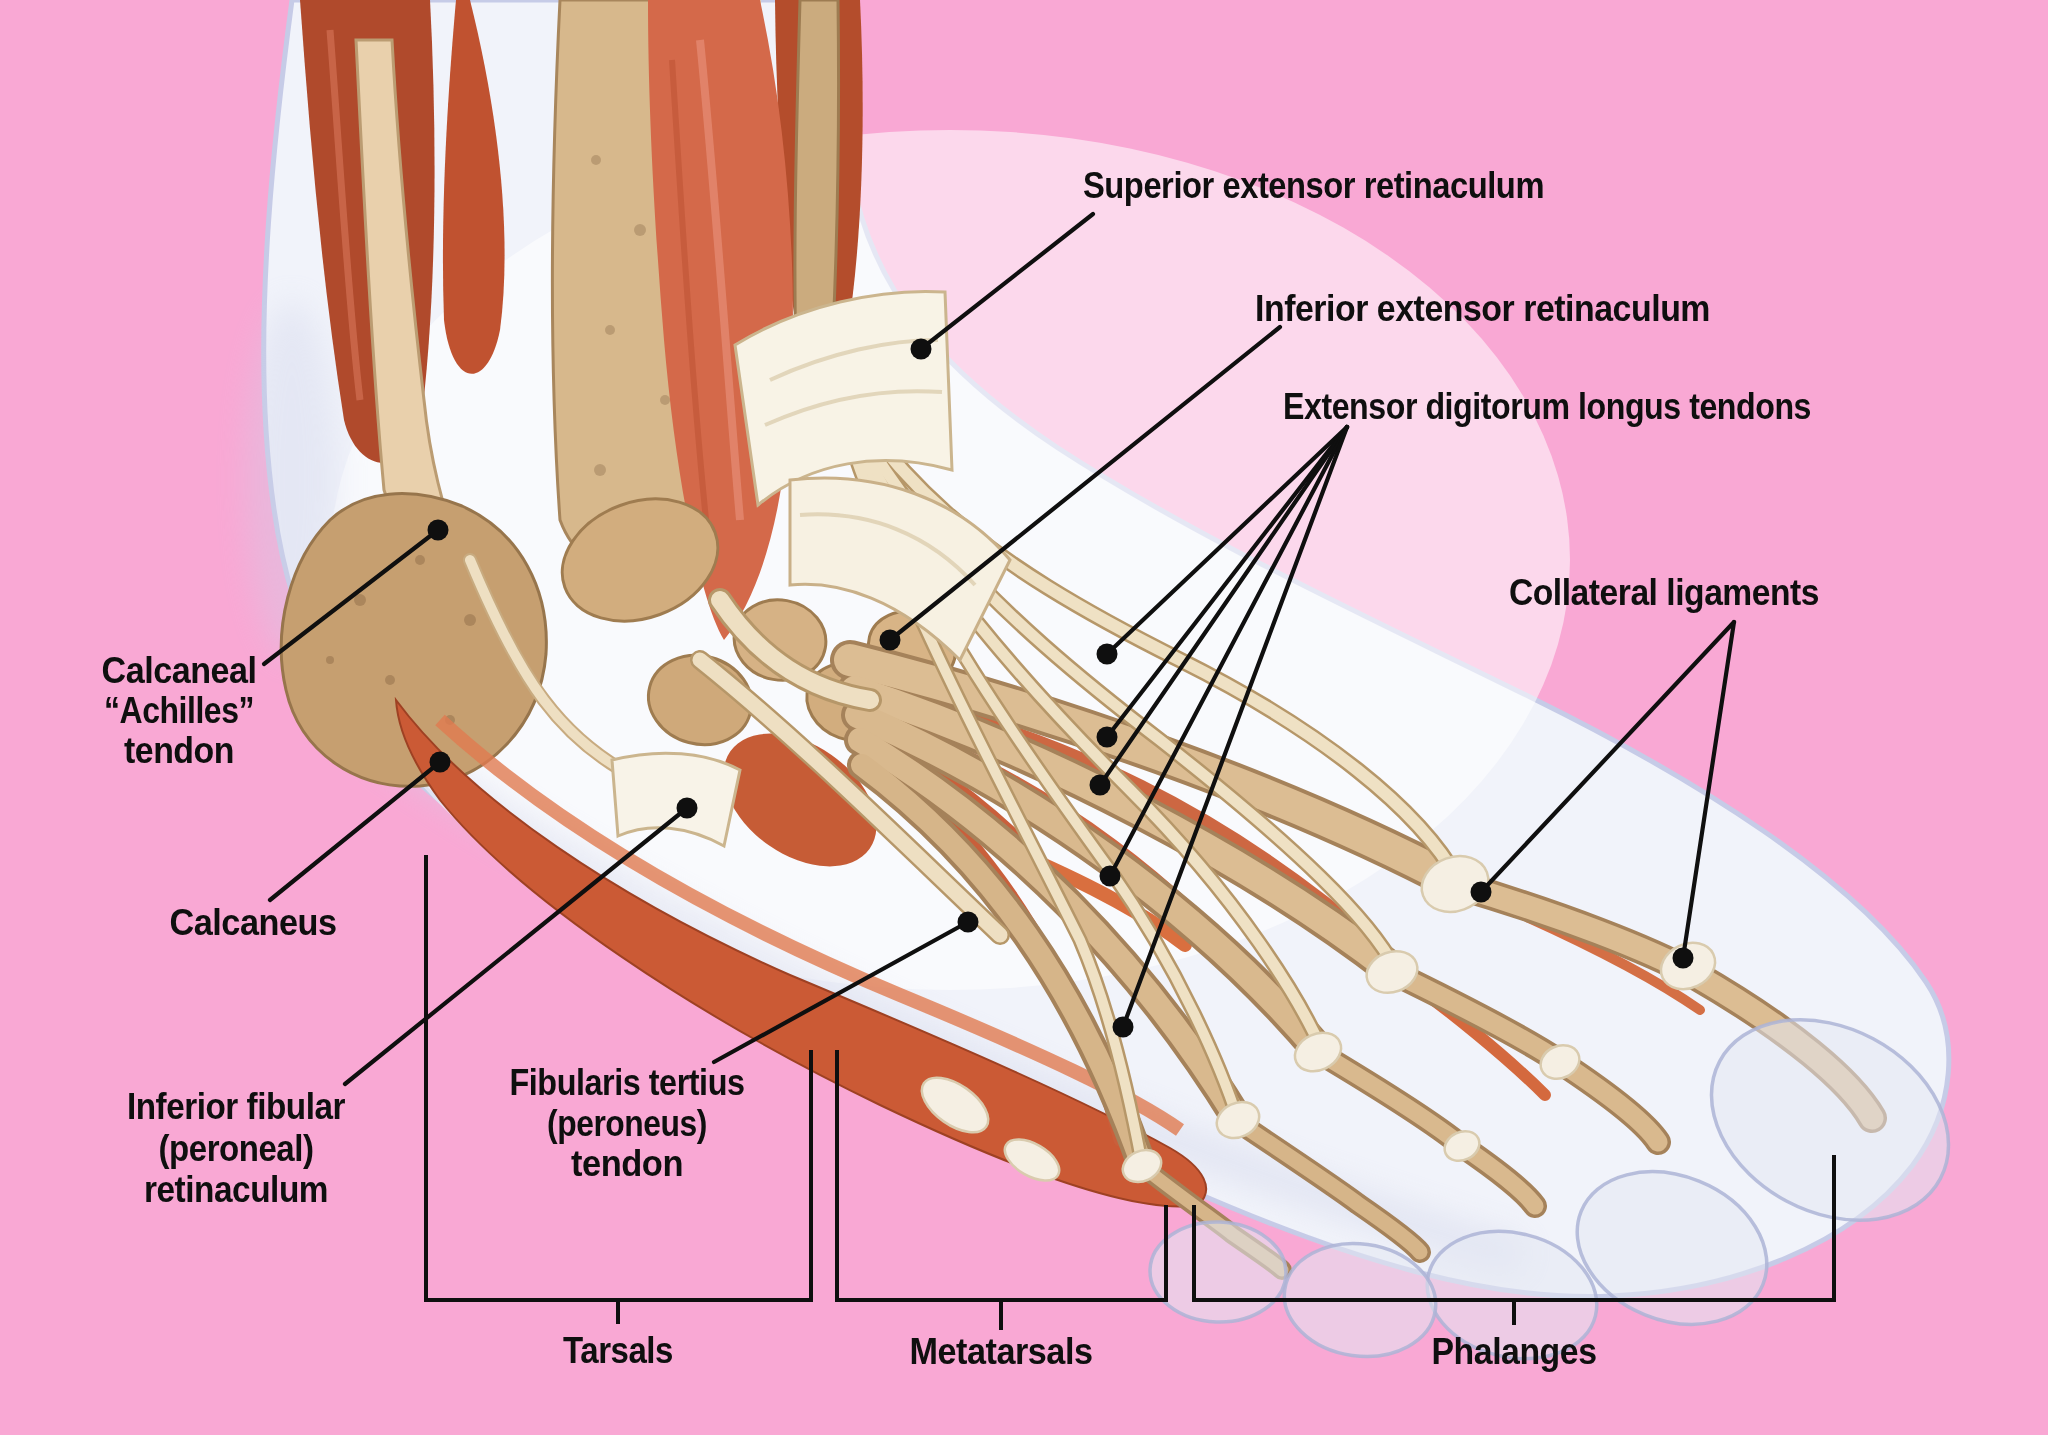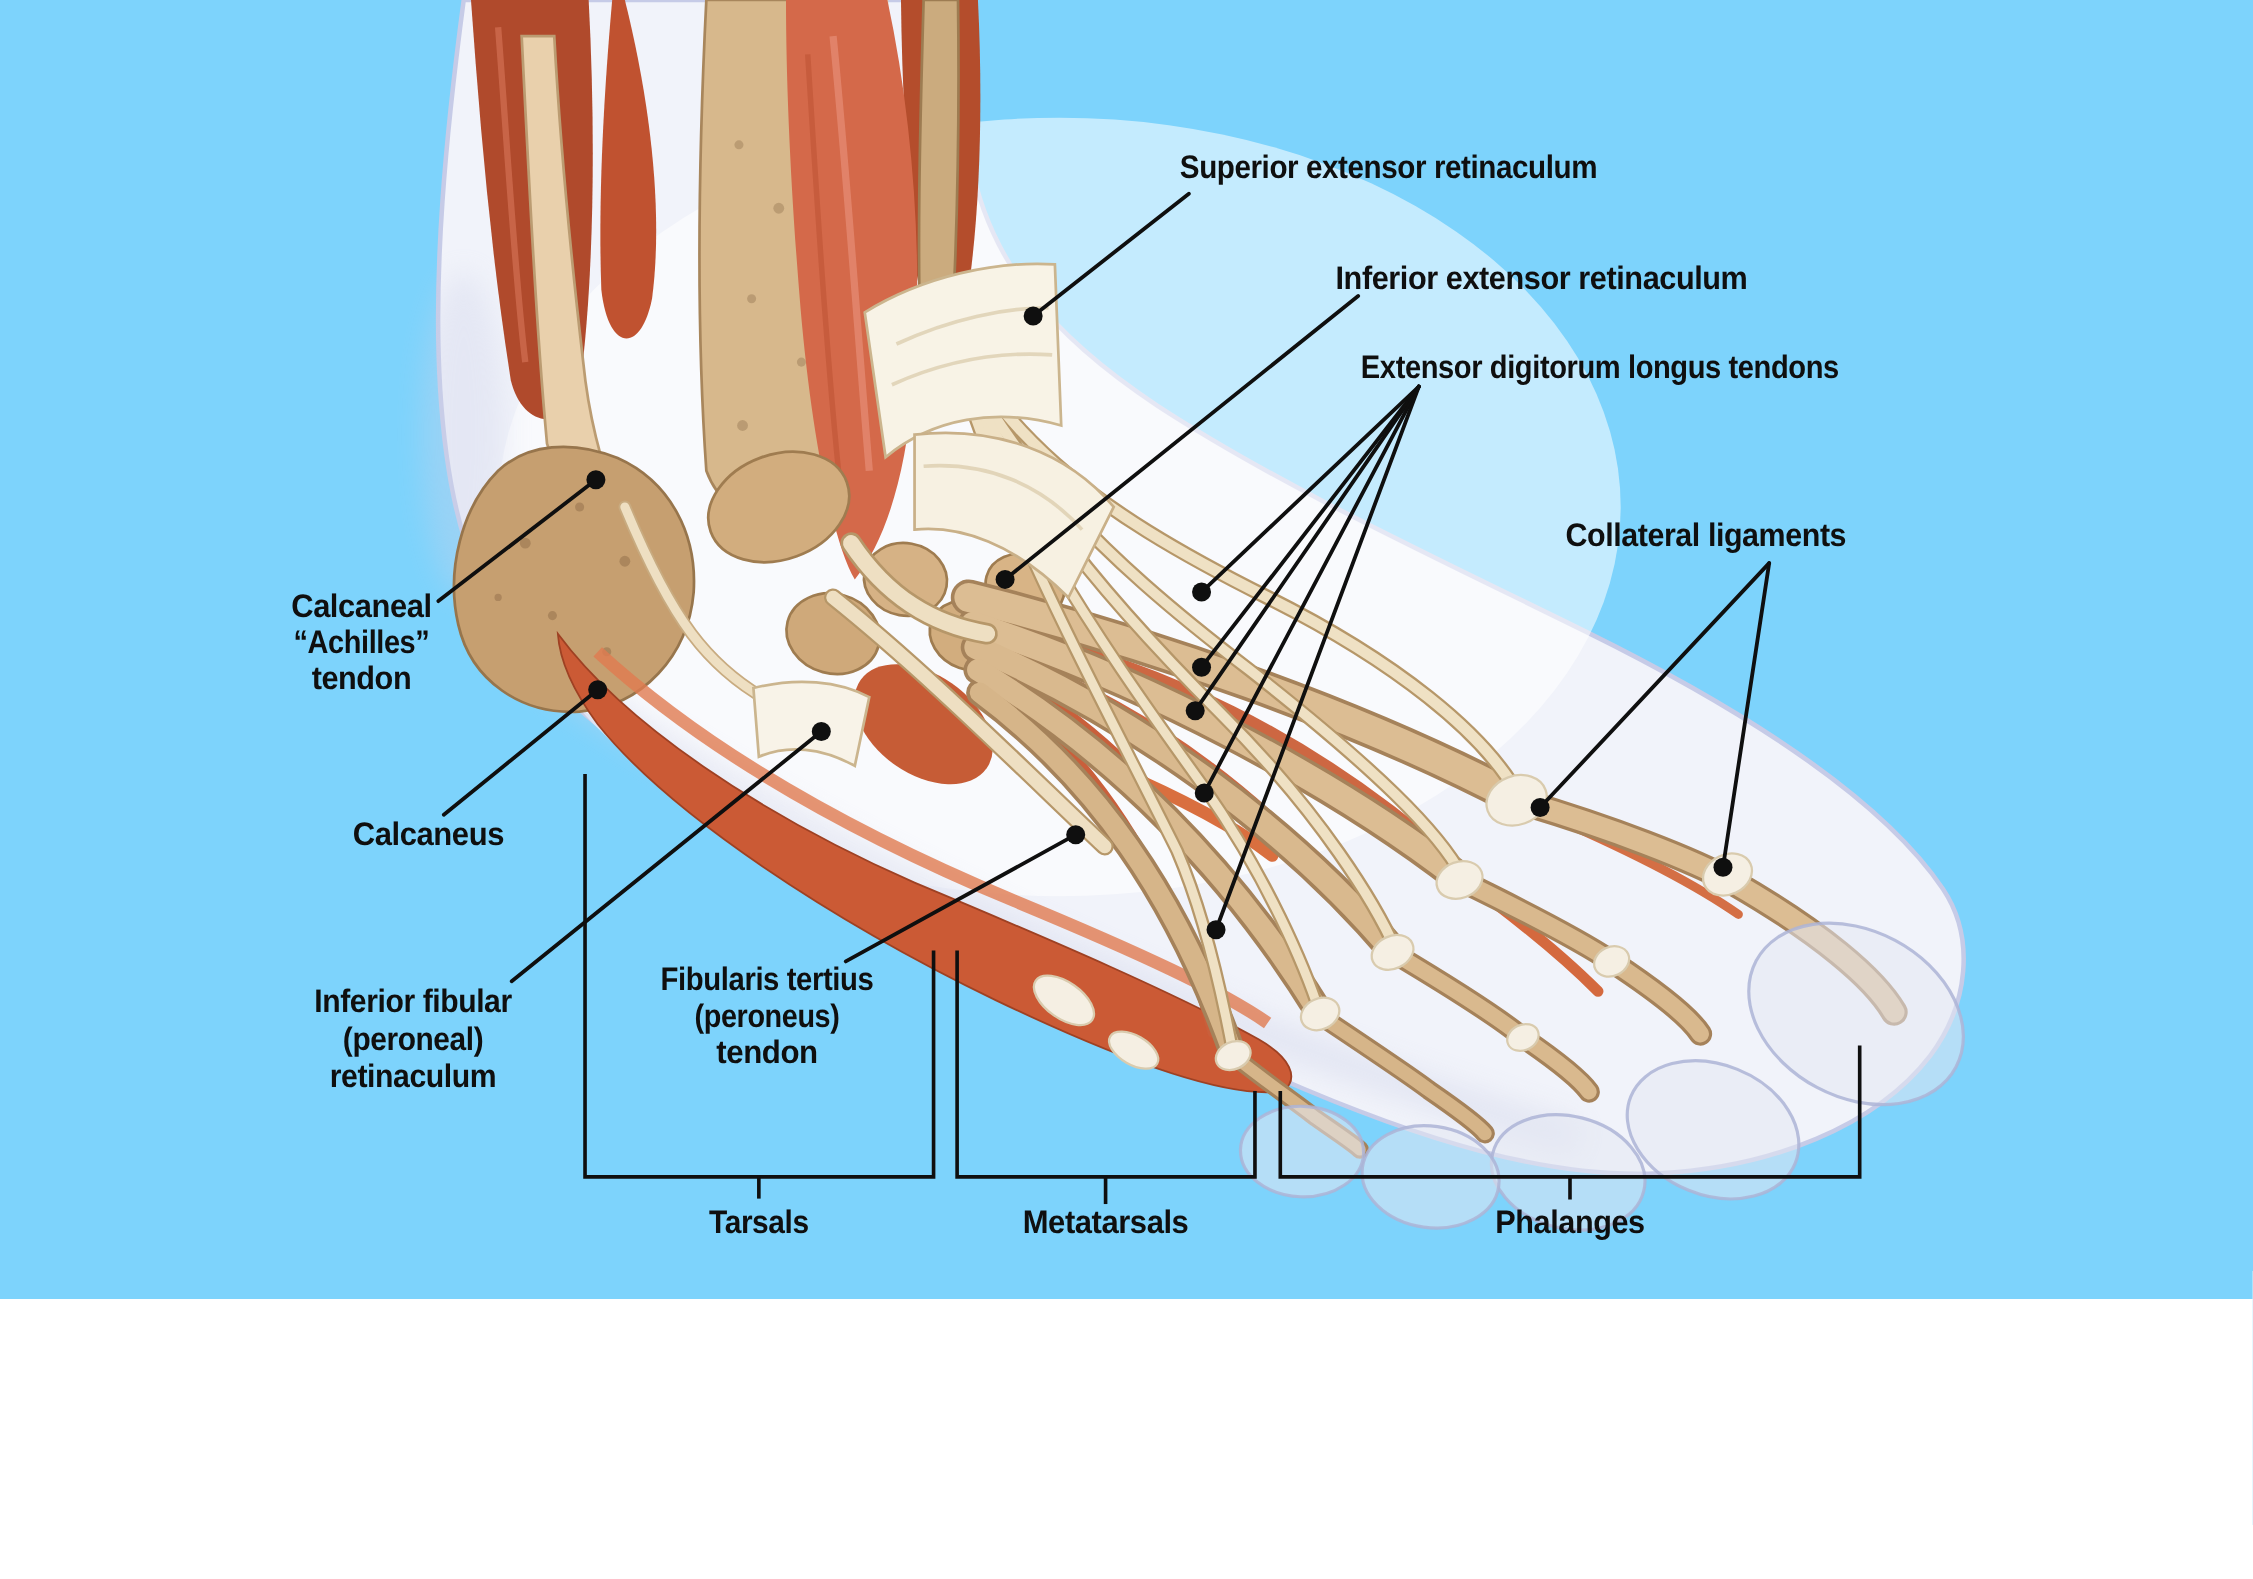--- a/index.html
+++ b/index.html
@@ -1,16 +1,16 @@
 <!DOCTYPE html>
 <html><head>
 <meta charset="utf-8">
 <style>
   html,body{margin:0;padding:0;background:#ffffff;}
-  .scene{position:relative;width:2048px;height:1181px;background:#7dd3fc;overflow:hidden;}
+  .scene{position:relative;width:2048px;height:1435px;background:#f9a8d4;overflow:hidden;}
   .scene svg{position:absolute;left:0;top:0;width:100%;height:100%;}
   text.lbl{
     font-family:"Liberation Sans","DejaVu Sans",sans-serif;
     font-weight:700;
     font-size:36px;
     fill:#0f0f0f;
     letter-spacing:-0.5px;
   }
   .leader{stroke:#0f0f0f;stroke-width:4.2;fill:none;stroke-linecap:round;}
   .bracket{stroke:#0f0f0f;stroke-width:4;fill:none;}

